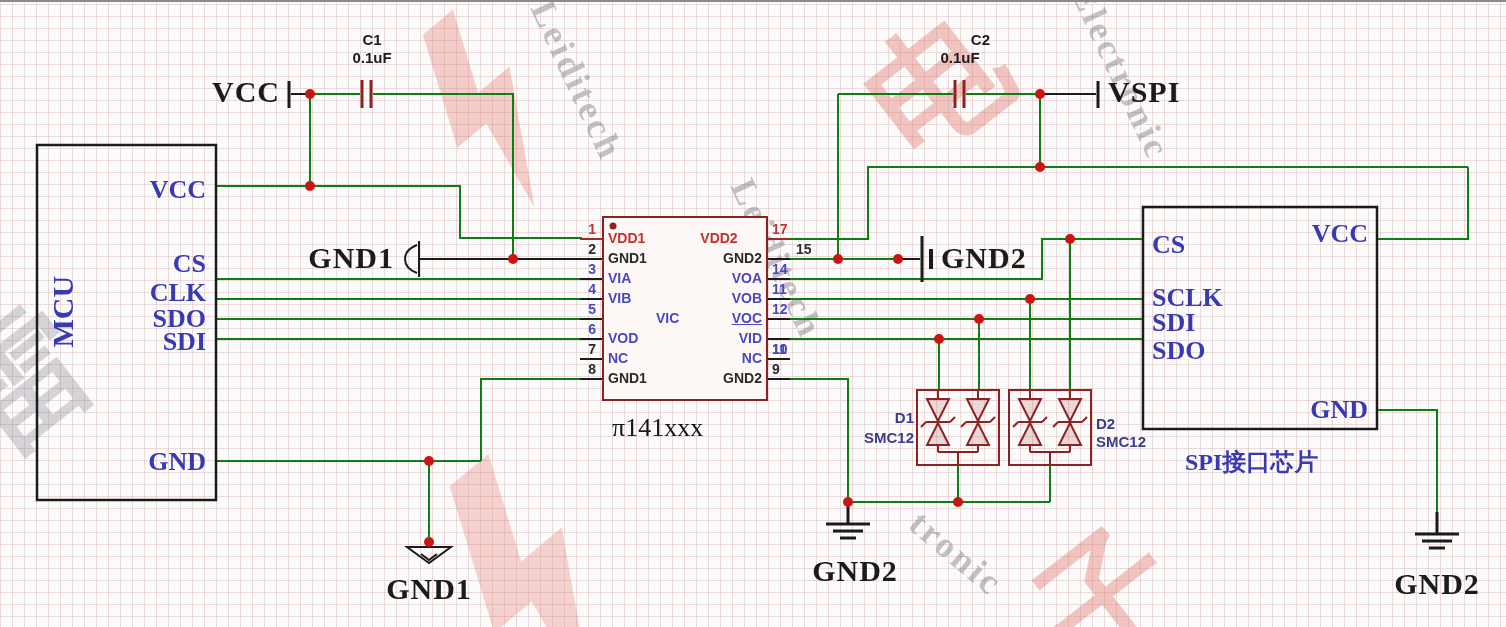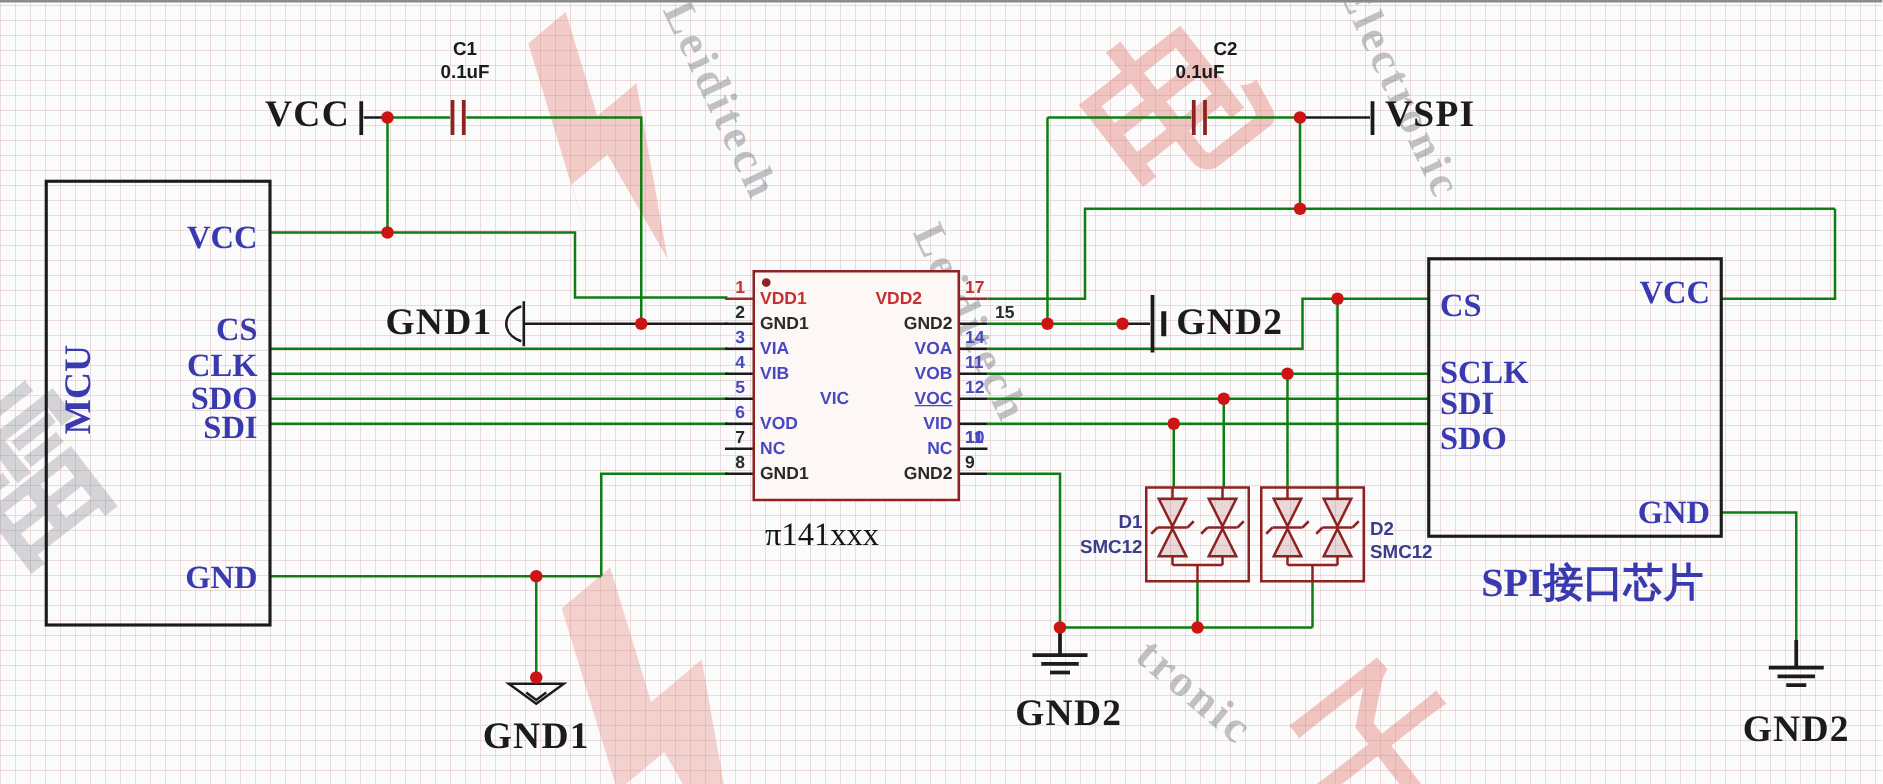--- a/index.html
+++ b/index.html
@@ -255,20 +255,20 @@
   <div class="lbl icname nblk r" style="left:660px;top:369px;width:102px;">GND2</div>
 
   <div class="lbl" style="left:612px;top:412px;font-size:26px;color:#151515;">π141xxx</div>
 
   <div class="lbl blue bigpin" style="left:1152px;top:229px;">CS</div>
   <div class="lbl blue bigpin" style="left:1152px;top:282px;text-align:center;">SCLK</div>
   <div class="lbl blue bigpin" style="left:1152px;top:307px;">SDI</div>
   <div class="lbl blue bigpin" style="left:1152px;top:335px;">SDO</div>
   <div class="lbl blue bigpin r" style="left:1268px;top:218px;width:100px;">VCC</div>
   <div class="lbl blue bigpin r" style="left:1268px;top:394px;width:100px;">GND</div>
-  <div class="lbl blue" style="left:1185px;top:448px;font-size:32px;">SPI接口芯片</div>
+  <div class="lbl blue" style="left:1185px;top:448px;font-size:24px;">SPI接口芯片</div>
 
   <div class="lbl dlbl r" style="left:854px;top:388px;width:60px;margin-top:20px;">D1</div>
   <div class="lbl dlbl r" style="left:844px;top:428px;width:70px;">SMC12</div>
   <div class="lbl dlbl" style="left:1096px;top:414px;">D2</div>
   <div class="lbl dlbl" style="left:1096px;top:432px;">SMC12</div>
 
 </div>
 
 </body></html>

